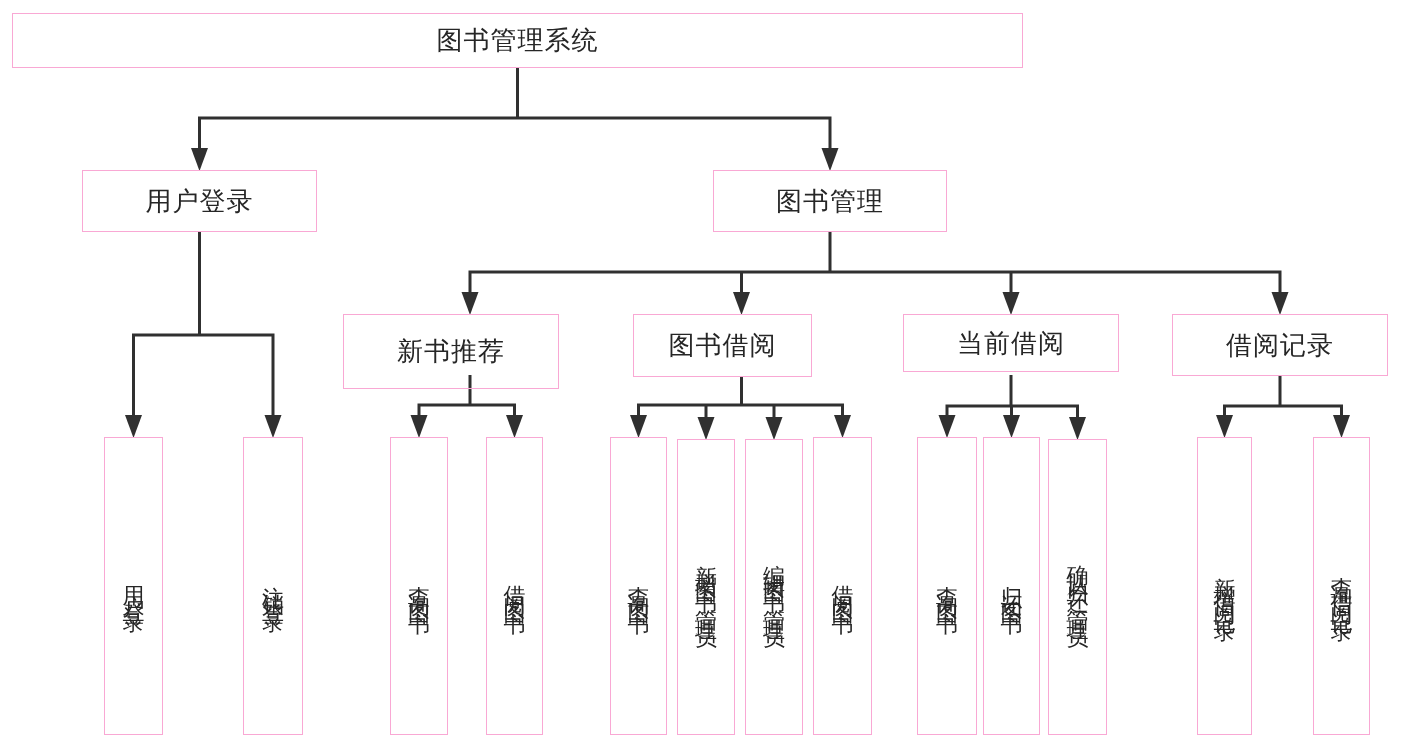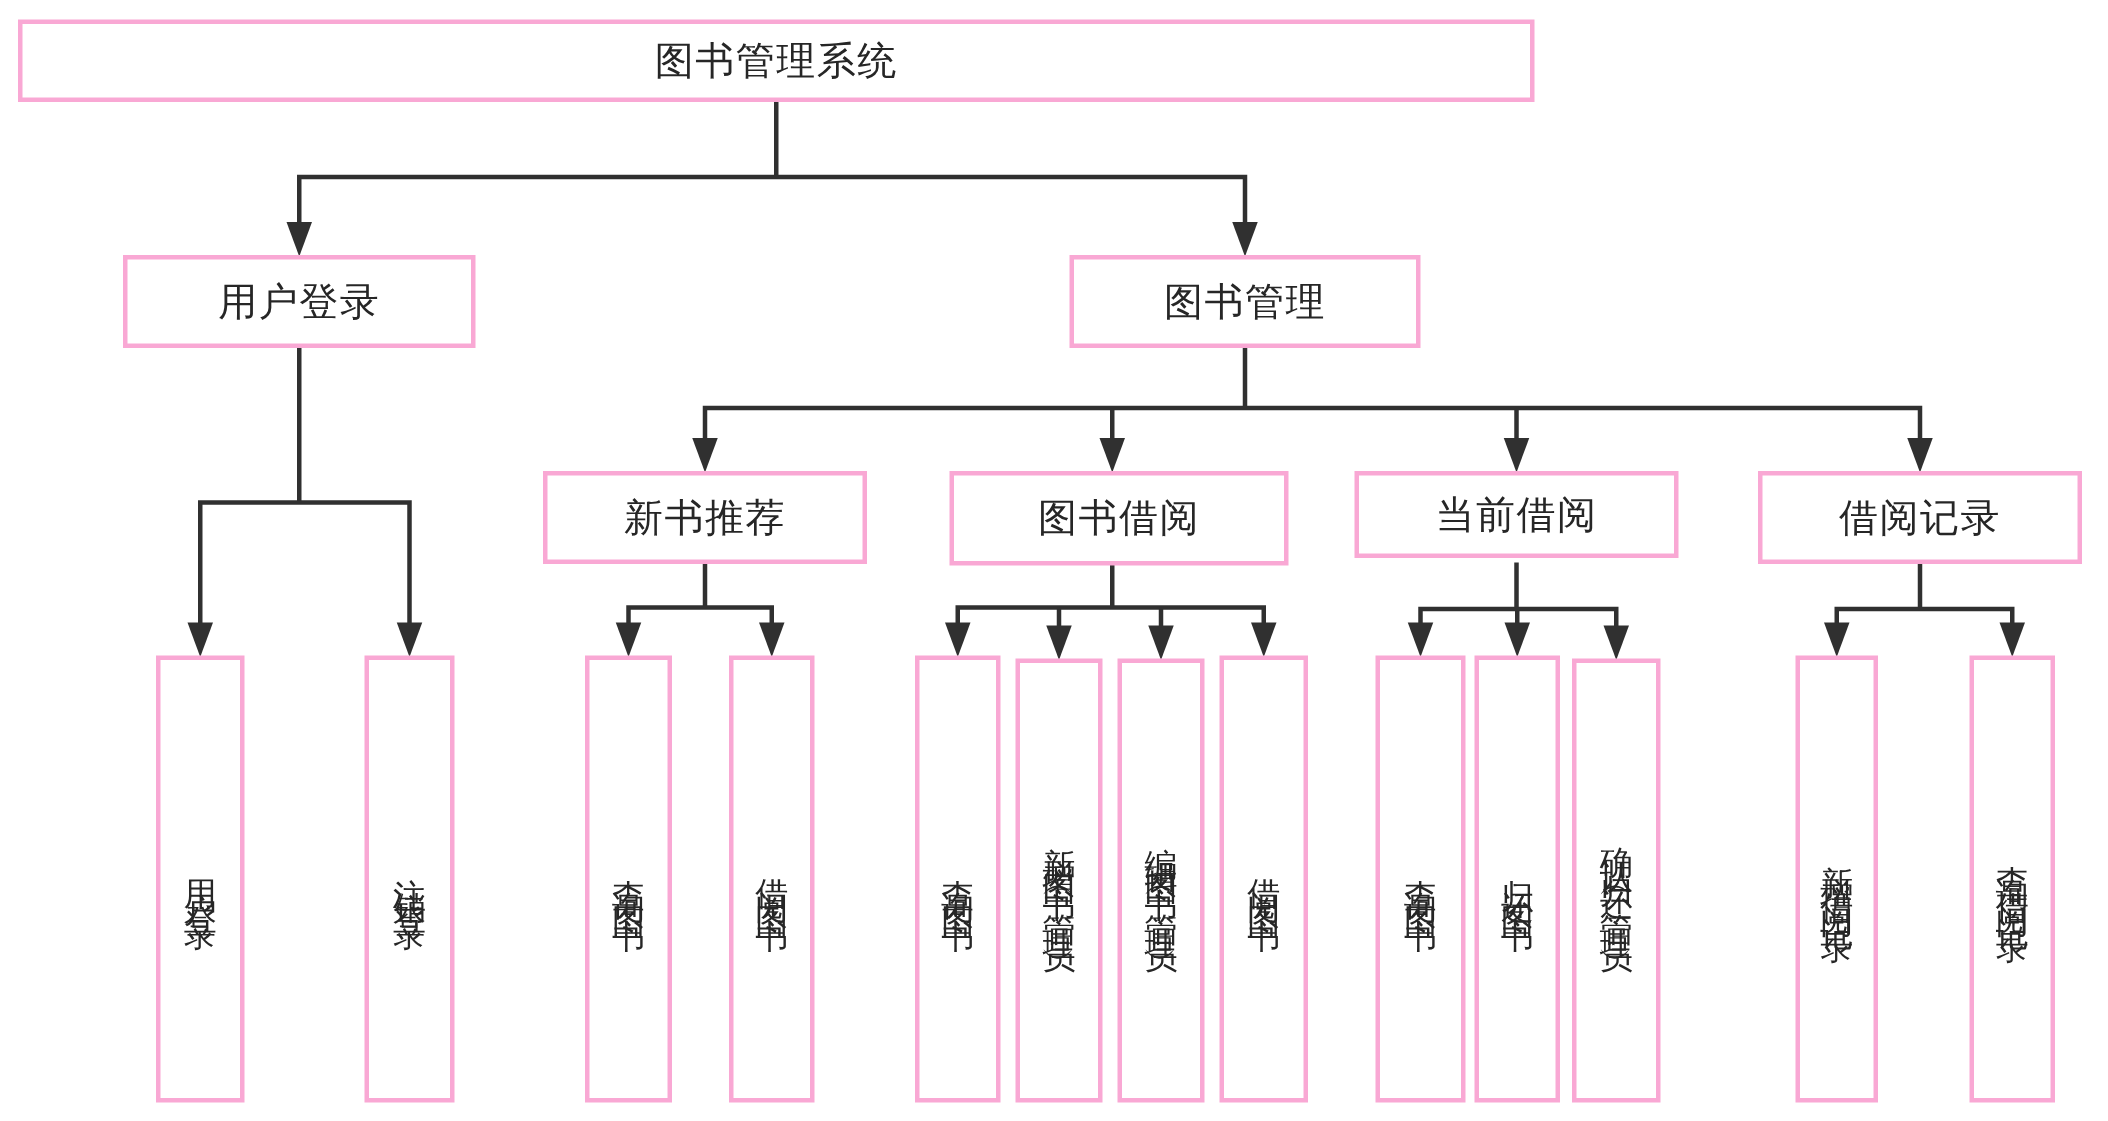--- a/index.html
+++ b/index.html
@@ -12,21 +12,21 @@
     overflow: hidden;
   }
   #edges {
     position: absolute;
     left: 0; top: 0;
     z-index: 0;
   }
   .node {
     position: absolute;
     box-sizing: border-box;
-    border: 3px solid #f9a8d4;
+    border: 1px solid #f9a8d4;
     background: transparent;
     display: flex;
     align-items: center;
     justify-content: center;
     z-index: 2;
     color: #262626;
   }
   .node.h { font-size: 26px; letter-spacing: 1px; white-space: nowrap; }
   .node.v span {
     writing-mode: vertical-rl;
@@ -76,24 +76,24 @@
   <div id="nodes">
       <div class="node h" style="left: 12px; top: 13px; width: 1011px; height: 55px;">
         <span>图书管理系统</span>
       </div>
       <div class="node h" style="left: 82px; top: 170px; width: 235px; height: 62px;">
         <span>用户登录</span>
       </div>
       <div class="node h" style="left: 713px; top: 170px; width: 234px; height: 62px; align-items: center;">
         <span>图书管理</span>
       </div>
-      <div class="node h" style="left: 362px; top: 314px; width: 216px; height: 62px; text-align: center;">
+      <div class="node h" style="left: 343px; top: 314px; width: 216px; height: 75px; text-align: center;">
         <span>新书推荐</span>
       </div>
-      <div class="node h" style="left: 633px; top: 314px; width: 226px; height: 63px;">
+      <div class="node h" style="left: 633px; top: 314px; width: 179px; height: 63px;">
         <span>图书借阅</span>
       </div>
       <div class="node h" style="left: 903px; top: 314px; width: 216px; height: 58px;">
         <span>当前借阅</span>
       </div>
       <div class="node h" style="left: 1172px; top: 314px; width: 216px; height: 62px;">
         <span>借阅记录</span>
       </div>
       <div class="node v" style="left: 104px; top: 437px; width: 59px; height: 298px;">
         <span>用户登录</span>

